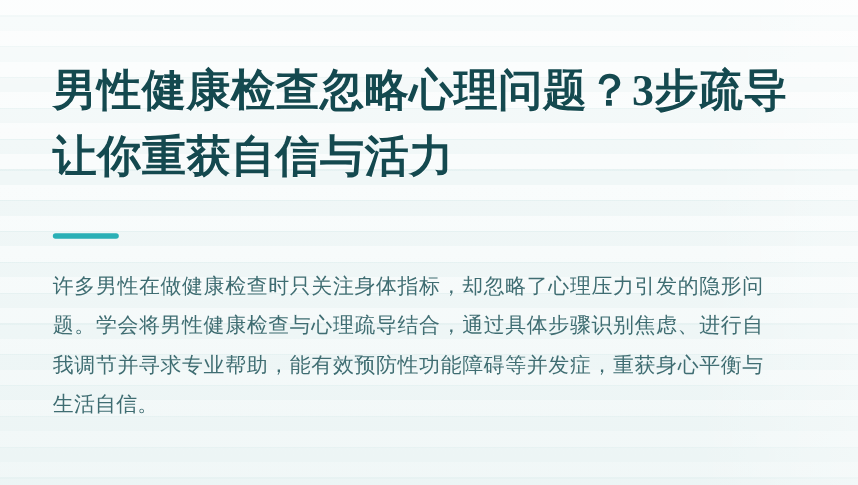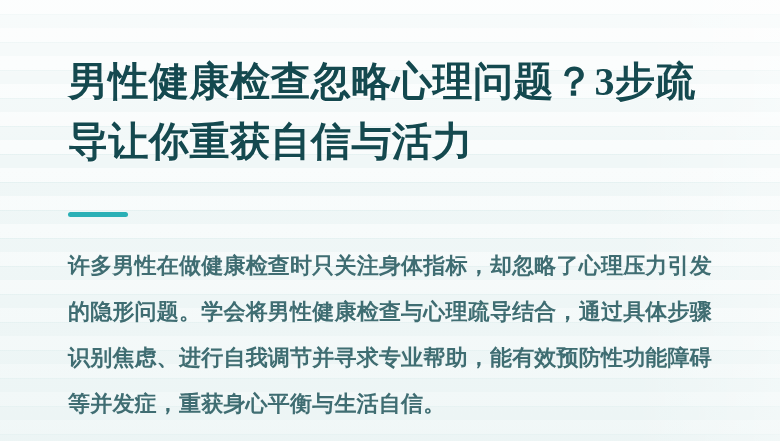--- a/index.html
+++ b/index.html
@@ -40,21 +40,21 @@
     top: 0;
     right: 0;
     width: 150px;
     height: 441px;
     background: linear-gradient(270deg, rgba(255,255,255,0.30), rgba(255,255,255,0));
     pointer-events: none;
   }
 
   #content {
     position: relative;
-    padding: 0 68px;
+    padding: 0 48px;
   }
 
   .title {
     margin: 0;
     padding-top: 52px;
     font-family: "Liberation Serif", "DejaVu Serif", serif;
     font-weight: bold;
     font-size: 40px;
     line-height: 60px;
     letter-spacing: 0.5px;
@@ -67,28 +67,27 @@
     width: 60px;
     height: 5px;
     border-radius: 2.5px;
     background: #2ab0b6;
     margin-top: 40px;
   }
 
   .body-text {
     margin: 0;
     padding-top: 26px;
-    font-size: 22px;
-    line-height: 46px;
+    font-size: 19px;
+    line-height: 36px;
     color: #3f6d72;
     letter-spacing: 0.2px;
     max-width: 646px;
     text-align: justify;
     text-justify: inter-ideograph;
-    font-weight: bold;
   }
 </style>
 </head>
 <body>
 
 <div id="card">
 
   <div id="sheen"></div>
 
   <div id="content">

